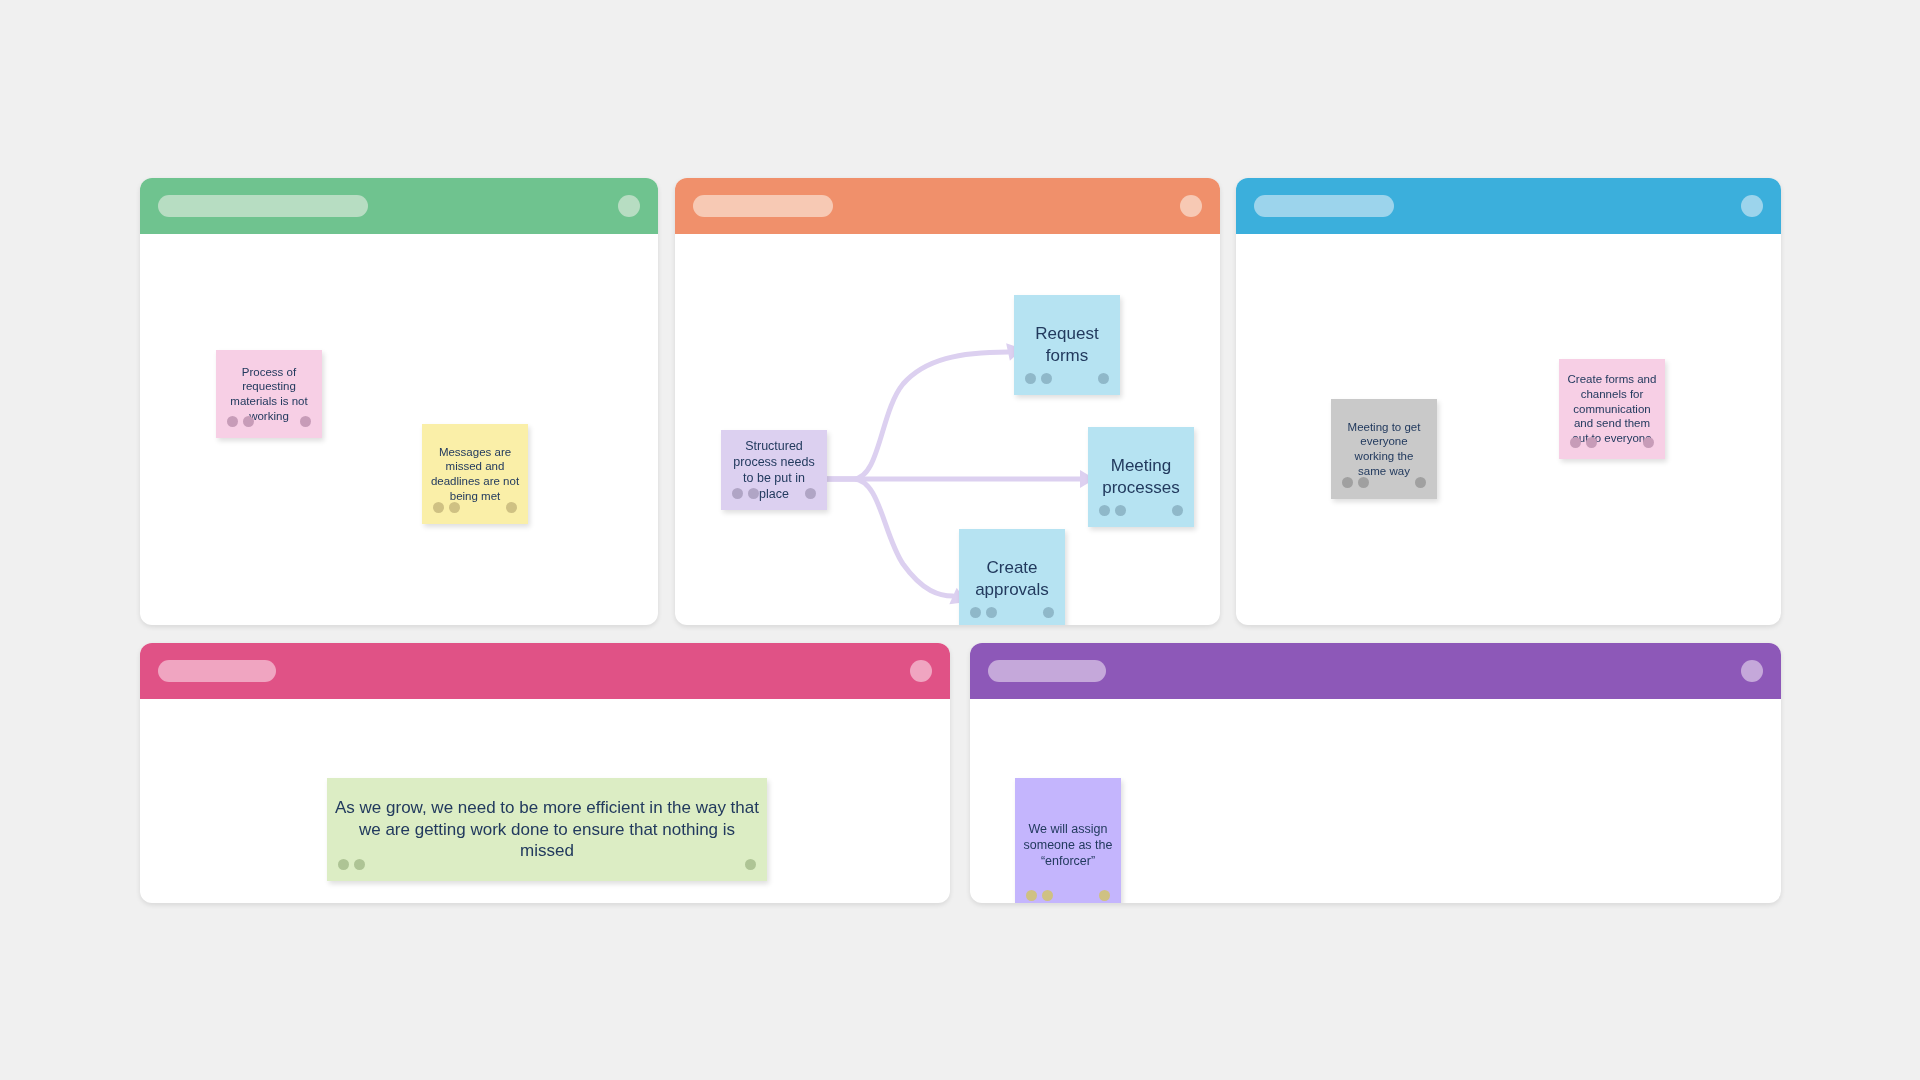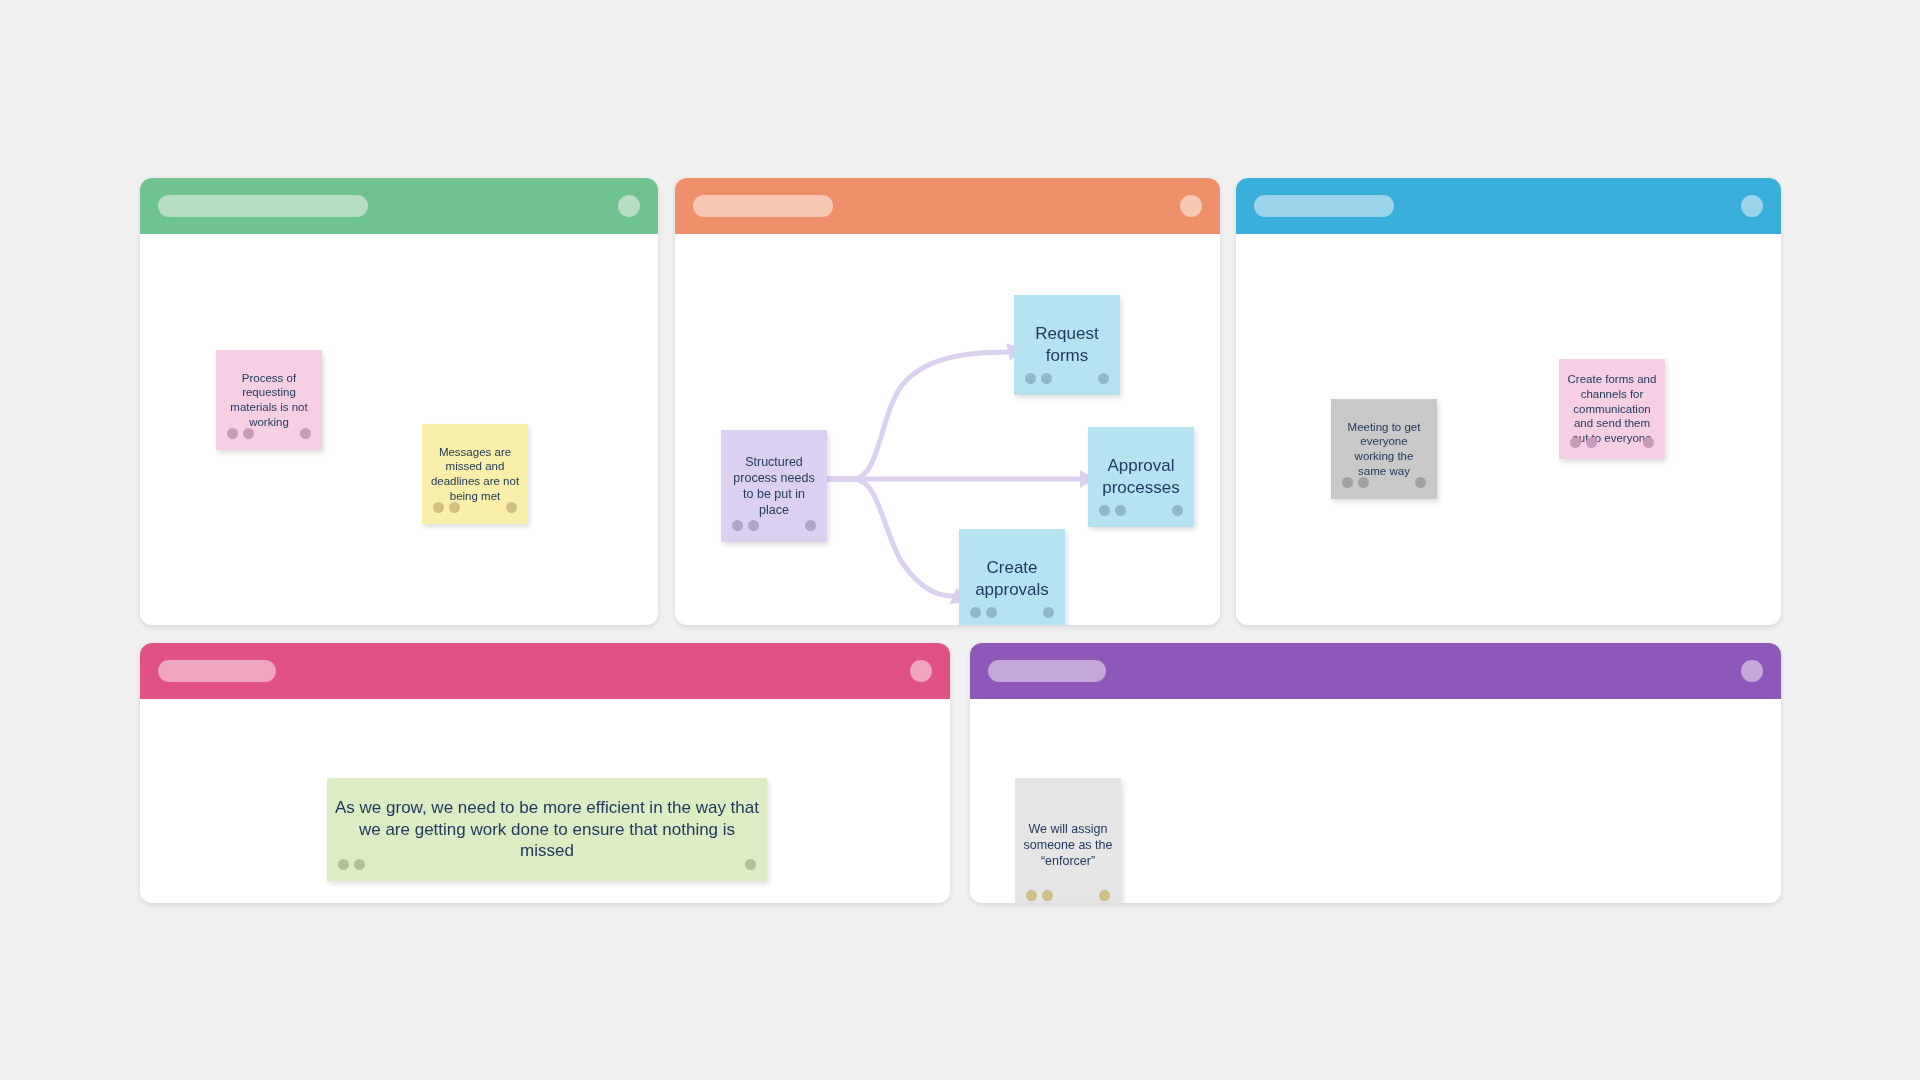--- a/index.html
+++ b/index.html
@@ -104,21 +104,21 @@
 </head>
 <body>
 
 <div class="board">
     <div class="panel" style="left: 140px; top: 178px; width: 518px; height: 447px;">
       <div class="panel-header" style="background: rgb(111, 195, 143);">
         <div class="header-pill" style="background: rgb(183, 221, 194); width: 210px;"></div>
         <div class="header-dot" style="background: rgb(183, 221, 194);"></div>
       </div>
       <div class="panel-body">
-        <div class="note" style="left: 76px; top: 116px; width: 106px; height: 100px; background: rgb(247, 207, 229);">
+        <div class="note" style="left: 76px; top: 116px; width: 106px; height: 88px; background: rgb(247, 207, 229);">
           <div class="note-text" style="font-size: 11.5px; color: rgb(34, 58, 94);">Process of requesting materials is not working</div>
           <div class="note-dots">
             <span class="dot d1" style="background: rgb(199, 156, 184);"></span>
             <span class="dot d2" style="background: rgb(199, 156, 184);"></span>
             <span class="dot d3" style="background: rgb(199, 156, 184);"></span>
           </div>
         </div>
         <div class="note" style="left: 282px; top: 190px; width: 106px; height: 100px; background: rgb(250, 239, 168);">
           <div class="note-text" style="font-size: 11.5px; color: rgb(34, 58, 94);">Messages are missed and deadlines are not being met</div>
           <div class="note-dots">
@@ -136,38 +136,38 @@
       </div>
       <div class="panel-body">
         <svg class="flow-svg" width="545" height="391">
           <path d="M 152 245 L 178 245 C 205 245 205 178 228 150 C 250 125 285 118 333 118" fill="none" stroke="#dcd0f0" stroke-width="5" stroke-linecap="round"></path>
           <path d="M 152 245 L 405 245" fill="none" stroke="#dcd0f0" stroke-width="5" stroke-linecap="round"></path>
           <path d="M 152 245 L 178 245 C 205 245 208 300 228 330 C 248 358 265 362 278 362" fill="none" stroke="#dcd0f0" stroke-width="5" stroke-linecap="round"></path>
           <polygon points="0,-9 15,0 0,9" fill="#dcd0f0" transform="translate(333,118) rotate(-12)"></polygon>
           <polygon points="0,-9 15,0 0,9" fill="#dcd0f0" transform="translate(405,245) rotate(0)"></polygon>
           <polygon points="0,-9 15,0 0,9" fill="#dcd0f0" transform="translate(278,362) rotate(24)"></polygon>
         </svg>
-        <div class="note" style="left: 46px; top: 196px; width: 106px; height: 112px; background: rgb(220, 208, 240);">
+        <div class="note" style="left: 46px; top: 196px; width: 106px; height: 80px; background: rgb(220, 208, 240);">
           <div class="note-text" style="font-size: 12.5px; color: rgb(34, 58, 94);">Structured process needs to be put in place</div>
           <div class="note-dots">
             <span class="dot d1" style="background: rgb(176, 165, 197);"></span>
             <span class="dot d2" style="background: rgb(176, 165, 197);"></span>
             <span class="dot d3" style="background: rgb(176, 165, 197);"></span>
           </div>
         </div>
         <div class="note" style="left: 339px; top: 61px; width: 106px; height: 100px; background: rgb(182, 227, 242);">
           <div class="note-text" style="font-size: 17px; color: rgb(34, 58, 94);">Request forms</div>
           <div class="note-dots">
             <span class="dot d1" style="background: rgb(143, 184, 201);"></span>
             <span class="dot d2" style="background: rgb(143, 184, 201);"></span>
             <span class="dot d3" style="background: rgb(143, 184, 201);"></span>
           </div>
         </div>
         <div class="note" style="left: 413px; top: 193px; width: 106px; height: 100px; background: rgb(182, 227, 242);">
-          <div class="note-text" style="font-size: 17px; color: rgb(34, 58, 94);">Approval processes</div>
+          <div class="note-text" style="font-size: 17px; color: rgb(34, 58, 94);">Meeting processes</div>
           <div class="note-dots">
             <span class="dot d1" style="background: rgb(143, 184, 201);"></span>
             <span class="dot d2" style="background: rgb(143, 184, 201);"></span>
             <span class="dot d3" style="background: rgb(143, 184, 201);"></span>
           </div>
         </div>
         <div class="note" style="left: 284px; top: 295px; width: 106px; height: 100px; background: rgb(182, 227, 242);">
           <div class="note-text" style="font-size: 17px; color: rgb(34, 58, 94);">Create approvals</div>
           <div class="note-dots">
             <span class="dot d1" style="background: rgb(143, 184, 201);"></span>
@@ -216,21 +216,21 @@
           </div>
         </div>
       </div>
     </div>
     <div class="panel" style="left: 970px; top: 643px; width: 811px; height: 260px;">
       <div class="panel-header" style="background: rgb(141, 88, 184);">
         <div class="header-pill" style="background: rgb(197, 168, 218); width: 118px;"></div>
         <div class="header-dot" style="background: rgb(197, 168, 218);"></div>
       </div>
       <div class="panel-body">
-        <div class="note" style="left: 45px; top: 79px; width: 106px; height: 134px; background: #e5e5e5;">
+        <div class="note" style="left: 45px; top: 79px; width: 106px; height: 134px; background: #c4b5fd;">
           <div class="note-text" style="font-size: 12.5px; color: rgb(34, 58, 94);">We will assign someone as the “enforcer”</div>
           <div class="note-dots">
             <span class="dot d1" style="background: rgb(207, 193, 131);"></span>
             <span class="dot d2" style="background: rgb(207, 193, 131);"></span>
             <span class="dot d3" style="background: rgb(207, 193, 131);"></span>
           </div>
         </div>
       </div>
     </div>
   </div>

